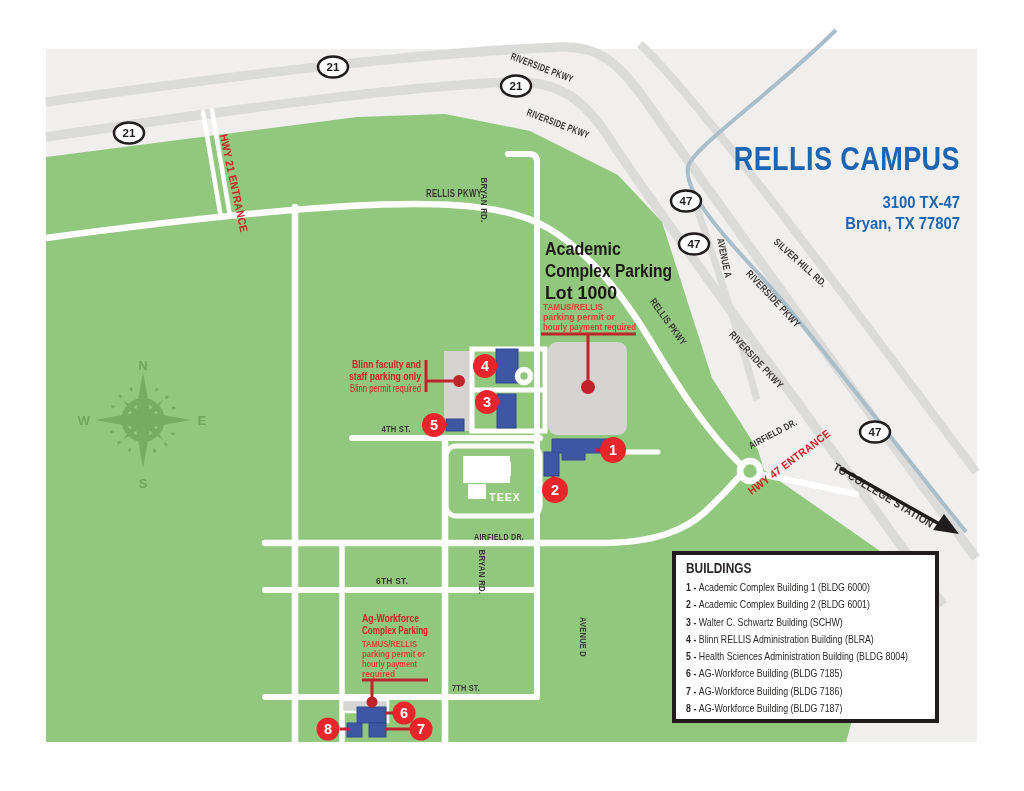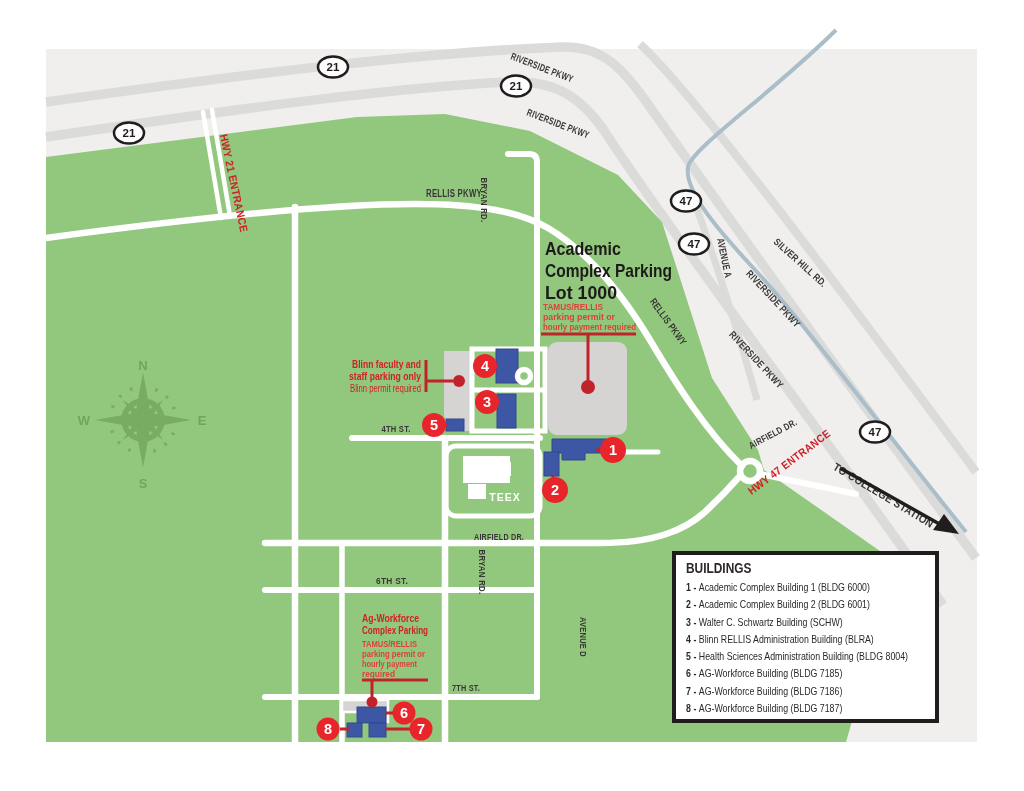--- a/index.html
+++ b/index.html
@@ -204,20 +204,27 @@
     <text x="362" y="634" font-size="11" font-weight="bold" fill="#cf2127" textLength="66" lengthAdjust="spacingAndGlyphs">Complex Parking</text>
     <text x="362" y="647" font-size="9.8" font-weight="bold" fill="#dc4237" textLength="55" lengthAdjust="spacingAndGlyphs">TAMUS/RELLIS</text>
     <text x="362" y="657" font-size="9.8" font-weight="bold" fill="#dc4237" textLength="63" lengthAdjust="spacingAndGlyphs">parking permit or</text>
     <text x="362" y="667" font-size="9.8" font-weight="bold" fill="#dc4237" textLength="55" lengthAdjust="spacingAndGlyphs">hourly payment</text>
     <text x="362" y="677" font-size="9.8" font-weight="bold" fill="#dc4237" textLength="33" lengthAdjust="spacingAndGlyphs">required</text>
   </g>
 
 </svg>
 
 
+<div class="title-block">
+  <div class="campus-title">RELLIS CAMPUS</div>
+  <div class="campus-addr">
+    <div>3100 TX-47</div>
+    <div>Bryan, TX 77807</div>
+  </div>
+</div>
 
 
 <div class="legend">
   <div class="lg-title">BUILDINGS</div>
   <div class="lg-row"><span class="lg-num">1</span><span class="lg-dash">-</span><span>Academic Complex Building 1 (BLDG 6000)</span></div>
   <div class="lg-row"><span class="lg-num">2</span><span class="lg-dash">-</span><span>Academic Complex Building 2 (BLDG 6001)</span></div>
   <div class="lg-row"><span class="lg-num">3</span><span class="lg-dash">-</span><span>Walter C. Schwartz Building (SCHW)</span></div>
   <div class="lg-row"><span class="lg-num">4</span><span class="lg-dash">-</span><span>Blinn RELLIS Administration Building (BLRA)</span></div>
   <div class="lg-row"><span class="lg-num">5</span><span class="lg-dash">-</span><span>Health Sciences Administration Building (BLDG 8004)</span></div>
   <div class="lg-row"><span class="lg-num">6</span><span class="lg-dash">-</span><span>AG-Workforce Building (BLDG 7185)</span></div>

